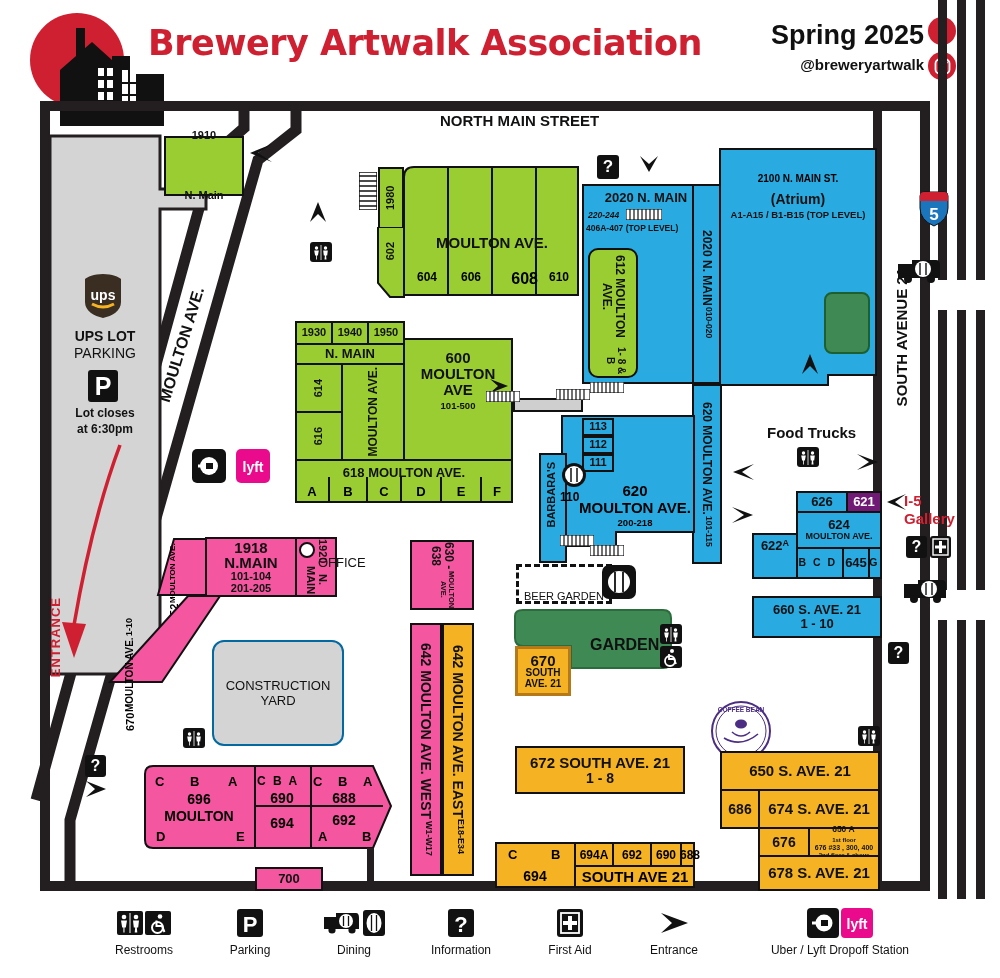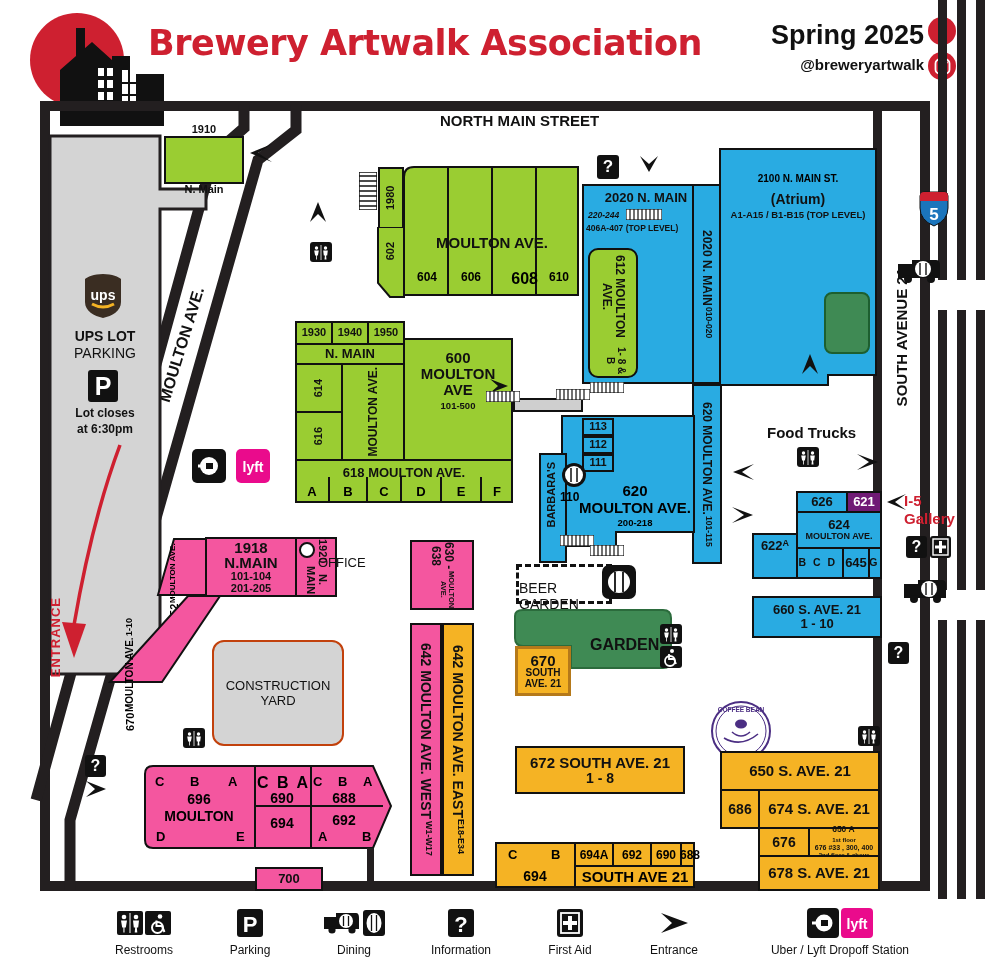--- a/index.html
+++ b/index.html
@@ -133,21 +133,21 @@
   <div class="icobox" style="left:88px;top:370px;width:30px;height:32px;font-size:25px;">P</div>
   <div class="abs" style="left:60px;top:406px;width:90px;text-align:center;font-size:12px;font-weight:bold;color:#111;">Lot closes</div>
   <div class="abs" style="left:60px;top:422px;width:90px;text-align:center;font-size:12px;font-weight:bold;color:#111;">at 6:30pm</div>
 
   <svg class="abs" style="left:52px;top:440px;" width="90" height="250">
     <path d="M68 5 Q40 80 22 185" stroke="#CE2030" stroke-width="3.5" fill="none"></path>
     <path d="M22 218 L10 182 L34 184 Z" fill="#CE2030"></path>
   </svg>
   <div class="abs vert" style="left:48px;top:597px;font-size:13px;font-weight:bold;color:#CE2030;letter-spacing:1px;">ENTRANCE</div>
 
-  <div class="parcel green" style="left:164px;top:136px;width:80px;height:48px;gap:48px;">
+  <div class="parcel green" style="left:164px;top:136px;width:80px;height:60px;gap:48px;">
     <span class="md">1910</span>
     <span class="md">N. Main</span>
   </div>
   <div class="arrowblk" style="left:246px;top:142px;">
     <svg width="28" height="22" viewBox="0 0 28 22">
         <path d="M26 2 L4 11 L26 20 L12 11 Z" fill="#111"></path>
       </svg>
   </div>
 
   <div class="parcel green vert" style="left:378px;top:167px;width:26px;height:62px;">
@@ -538,21 +538,21 @@
 
   <svg class="abs" style="left:108px;top:594px;" width="114" height="90">
     <path d="M80 2 L112 2 L54 88 L2 88 Z" fill="#F4569F" stroke="#111" stroke-width="2"></path>
   </svg>
   <div class="abs vert" style="left:124px;top:618px;display:flex;gap:1px;">
     <span style="font-size:11px;font-weight:bold;">670</span>
     <span style="font-size:10px;font-weight:bold;">MOULTON AVE.</span>
     <span style="font-size:9px;font-weight:bold;">1-10</span>
   </div>
 
-  <div class="abs grey" style="left:212px;top:640px;width:132px;height:106px;border-radius:12px;border:2px solid #c2410c;display:flex;flex-direction:column;align-items:center;justify-content:center;">
+  <div class="abs grey" style="left:212px;top:640px;width:132px;height:106px;border-radius:12px;border:2px solid #0369a1;display:flex;flex-direction:column;align-items:center;justify-content:center;">
     <span style="font-size:13px;color:#111;">CONSTRUCTION</span>
     <span style="font-size:13px;color:#111;">YARD</span>
   </div>
   <div class="restroom abs" style="left:183px;top:728px;width:22px;height:20px;">
     <svg width="20" height="17" viewBox="0 0 20 17">
         <rect width="20" height="17" fill="#111"></rect>
       <g fill="#fff">
           <circle cx="5.5" cy="4" r="1.7"></circle>
           <path d="M3.2 6.5 h4.6 l-0.9 5 h-1 v4 h-0.8 v-4 h-1 Z"></path>
       <circle cx="14.5" cy="4" r="1.7"></circle>
@@ -594,37 +594,37 @@
     <line x1="168" y1="2" x2="168" y2="84" stroke="#111" stroke-width="2"></line>
     <line x1="112" y1="42" x2="240" y2="42" stroke="#111" stroke-width="2"></line>
   </svg>
   <div class="abs" style="left:155px;top:774px;font-size:13px;font-weight:bold;">C</div>
   <div class="abs" style="left:190px;top:774px;font-size:13px;font-weight:bold;">B</div>
   <div class="abs" style="left:228px;top:774px;font-size:13px;font-weight:bold;">A</div>
   <div class="abs" style="left:145px;top:791px;width:108px;text-align:center;font-size:14px;font-weight:bold;">696</div>
   <div class="abs" style="left:145px;top:808px;width:108px;text-align:center;font-size:14px;font-weight:bold;">MOULTON</div>
   <div class="abs" style="left:156px;top:829px;font-size:13px;font-weight:bold;">D</div>
   <div class="abs" style="left:236px;top:829px;font-size:13px;font-weight:bold;">E</div>
-  <div class="abs" style="left:257px;top:774px;font-size:16px;font-weight:bold;letter-spacing:2px;">C B A</div>
+  <div class="abs" style="left:257px;top:774px;font-size:12px;font-weight:bold;letter-spacing:2px;">C B A</div>
   <div class="abs" style="left:255px;top:790px;width:54px;text-align:center;font-size:14px;font-weight:bold;">690</div>
   <div class="abs" style="left:255px;top:815px;width:54px;text-align:center;font-size:14px;font-weight:bold;">694</div>
   <div class="abs" style="left:313px;top:774px;font-size:13px;font-weight:bold;">C</div>
   <div class="abs" style="left:338px;top:774px;font-size:13px;font-weight:bold;">B</div>
   <div class="abs" style="left:363px;top:774px;font-size:13px;font-weight:bold;">A</div>
   <div class="abs" style="left:311px;top:790px;width:66px;text-align:center;font-size:14px;font-weight:bold;">688</div>
   <div class="abs" style="left:311px;top:812px;width:66px;text-align:center;font-size:14px;font-weight:bold;">692</div>
   <div class="abs" style="left:318px;top:829px;font-size:13px;font-weight:bold;">A</div>
   <div class="abs" style="left:362px;top:829px;font-size:13px;font-weight:bold;">B</div>
   <div class="parcel pink" style="left:255px;top:867px;width:68px;height:24px;">
     <span class="lg">700</span>
   </div>
   <div class="road" style="left:367px;top:848px;width:7px;height:36px;"></div>
 
   <div class="abs" style="left:516px;top:564px;width:96px;height:40px;border:3px dashed #111;background:#fff;display:flex;align-items:center;justify-content:center;">
-    <span style="font-size:14px;color:#111;margin-top:24px;">BEER GARDEN</span>
+    <span style="font-size:11px;color:#111;margin-top:24px;">BEER GARDEN</span>
   </div>
   <div class="abs" style="left:602px;top:565px;">
     <svg width="34" height="34" viewBox="0 0 34 34">
         <rect width="34" height="34" rx="7" fill="#111"></rect>
       <circle cx="17" cy="17" r="11" fill="#fff"></circle>
       <g stroke="#111" stroke-width="1.8">
           <line x1="13" y1="7" x2="13" y2="27"></line>
           <line x1="21" y1="7" x2="21" y2="27"></line>
         </g>
       </svg>

